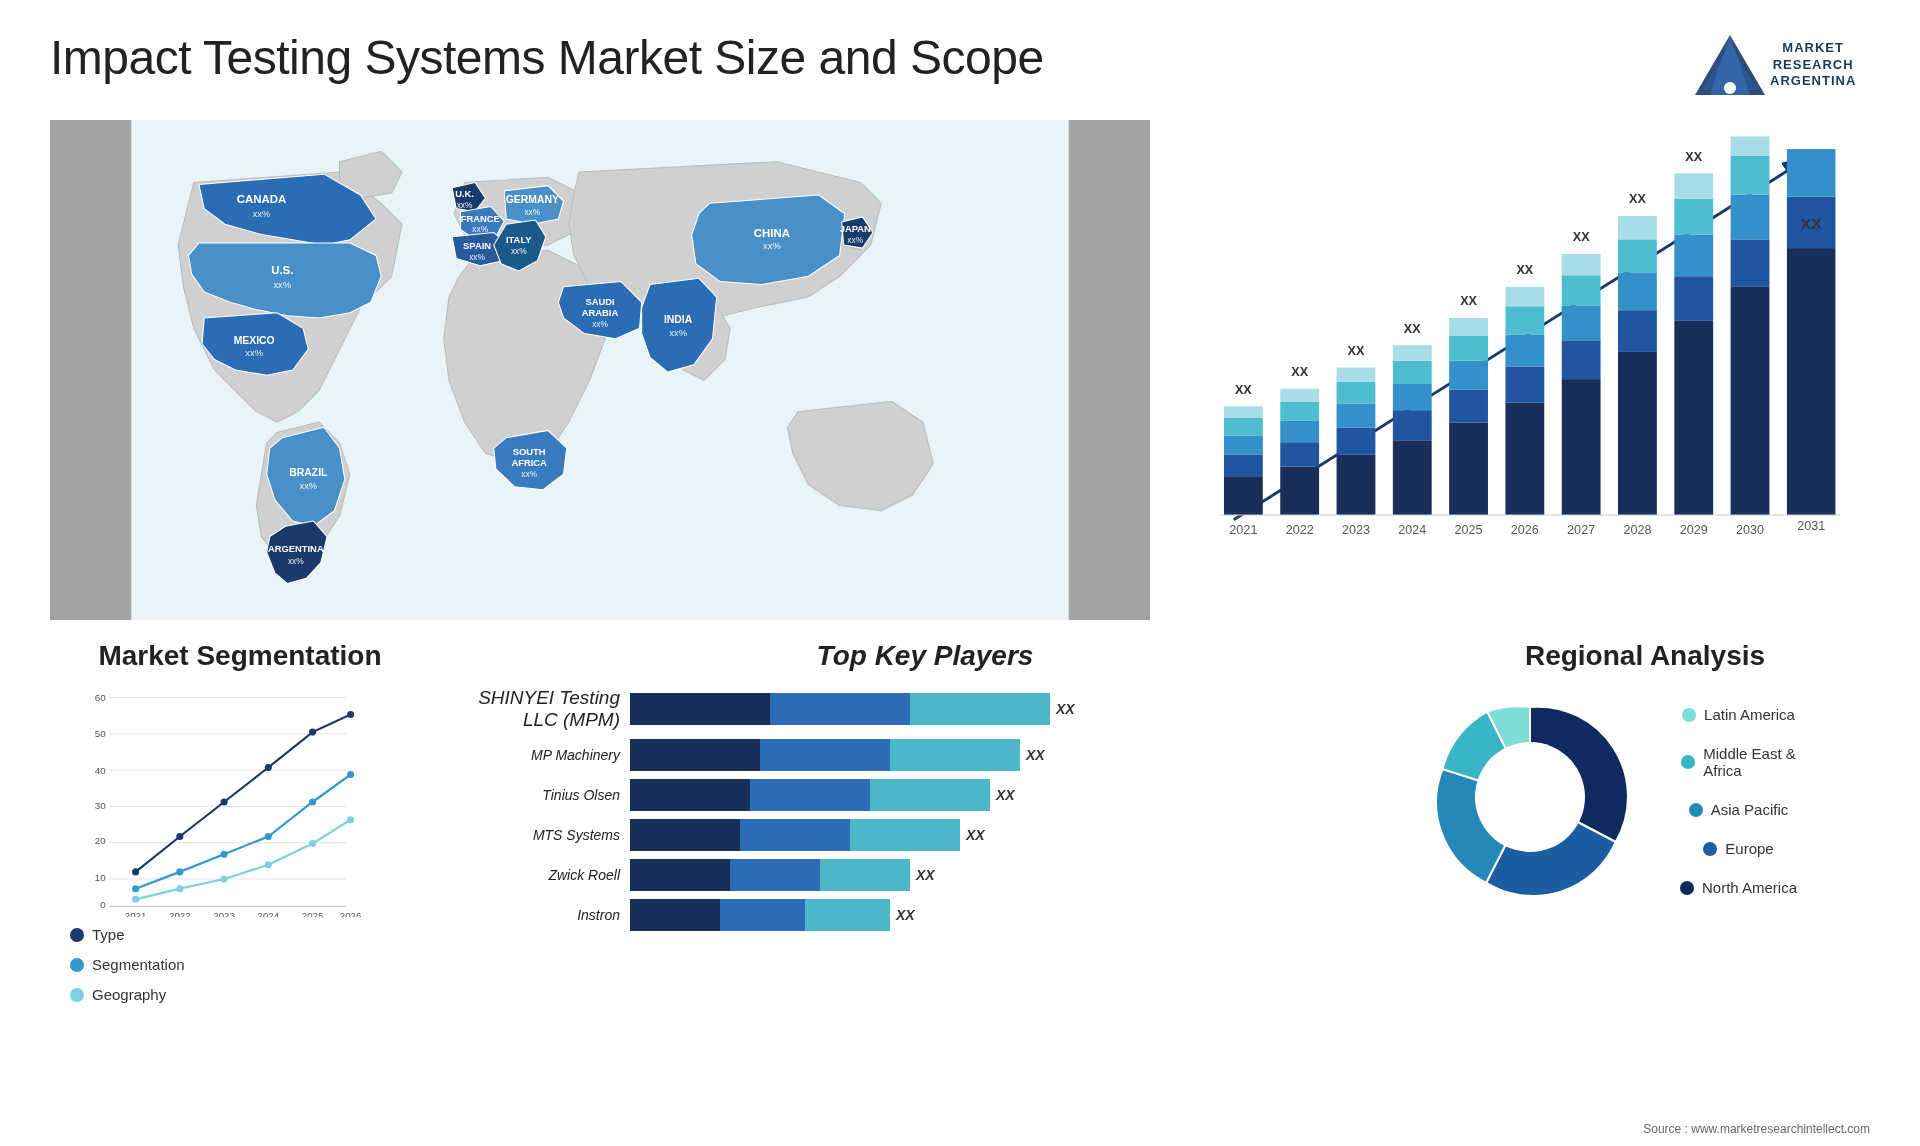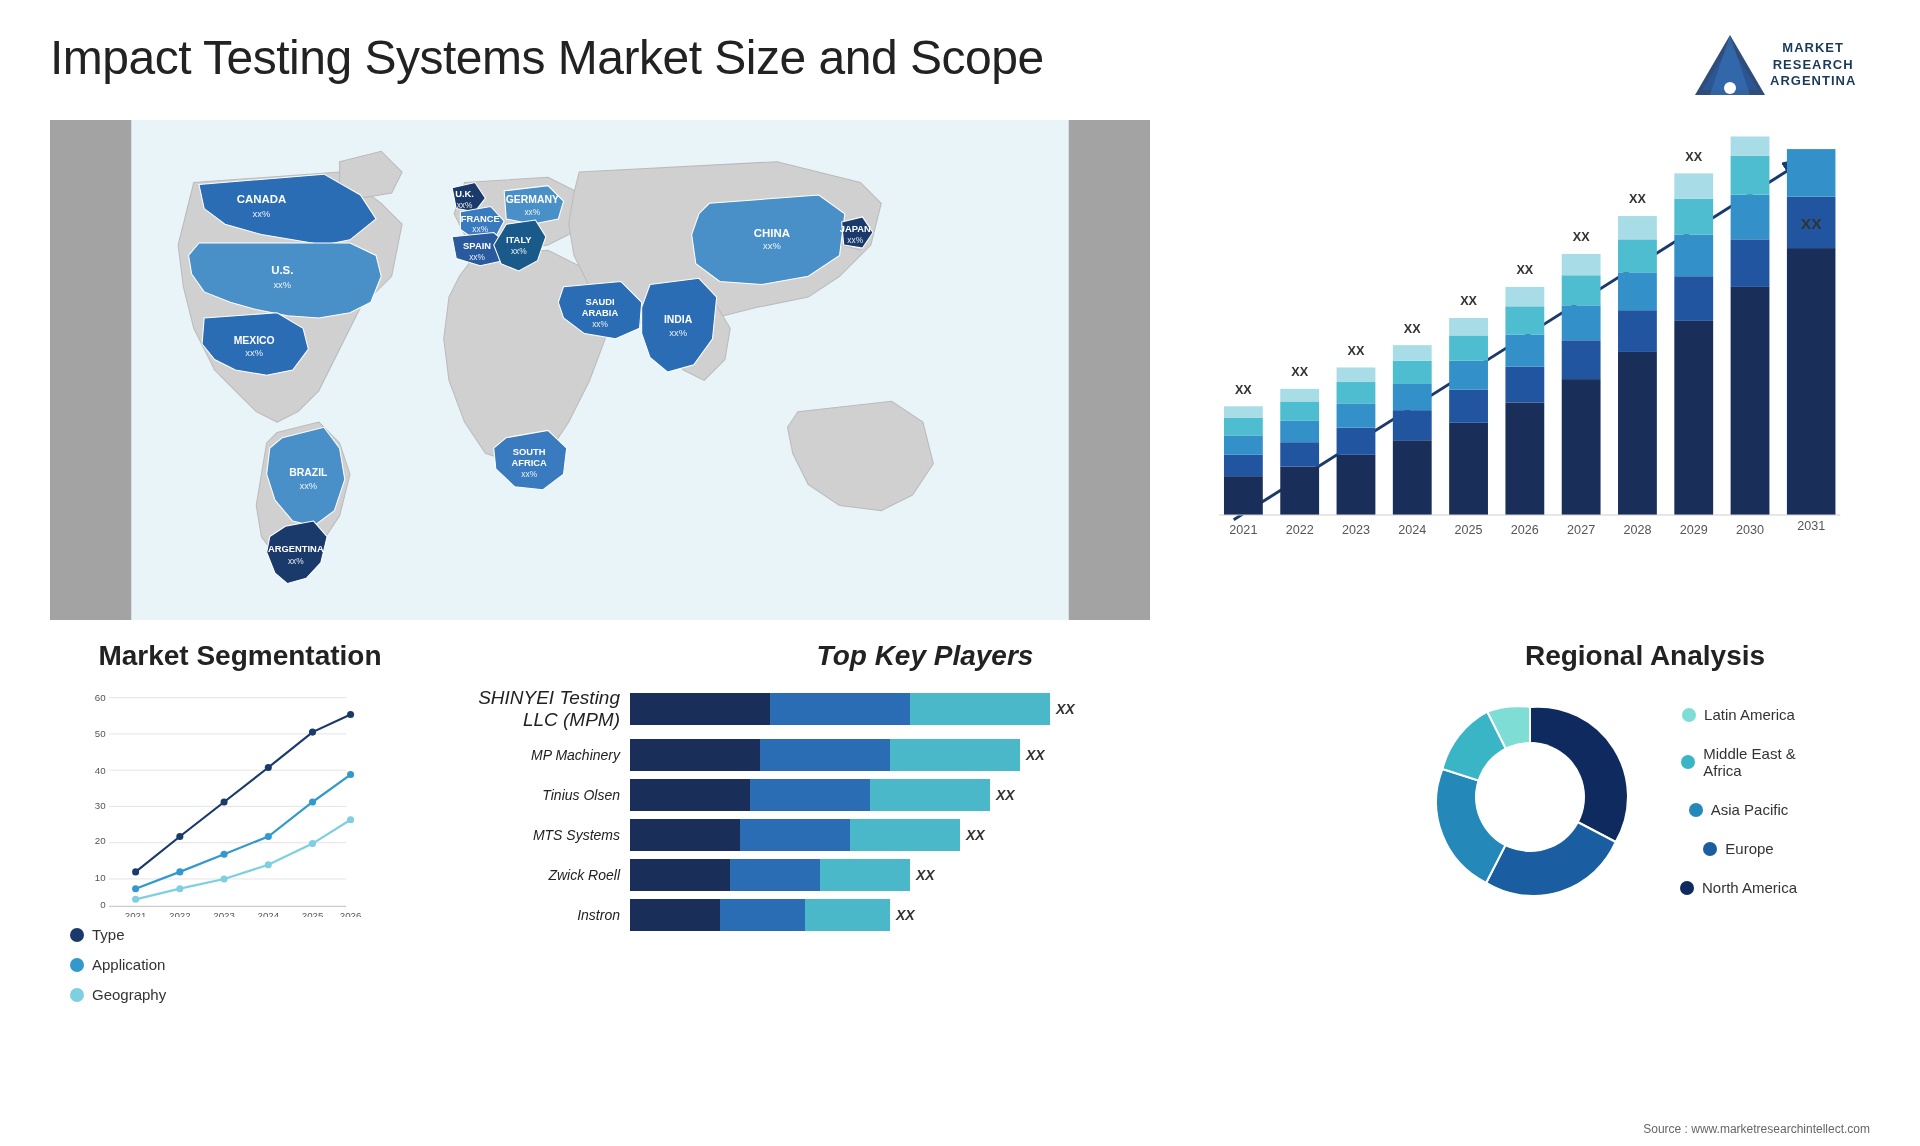--- a/index.html
+++ b/index.html
@@ -492,21 +492,21 @@
         <circle cx="305" cy="150" r="4" fill="#7ecfe0"></circle>
       </svg>
       
       <div class="seg-legend">
         <div class="legend-item">
           <div class="legend-dot" style="background:#1a3a6b;"></div>
           <span>Type</span>
         </div>
         <div class="legend-item">
           <div class="legend-dot" style="background:#3399cc;"></div>
-          <span>Application</span>
+          <span>Segmentation</span>
         </div>
         <div class="legend-item">
           <div class="legend-dot" style="background:#7ecfe0;"></div>
           <span>Geography</span>
         </div>
       </div>
     </div>
 
     <div class="key-players-container">
       <div class="section-title">Top Key Players</div>

